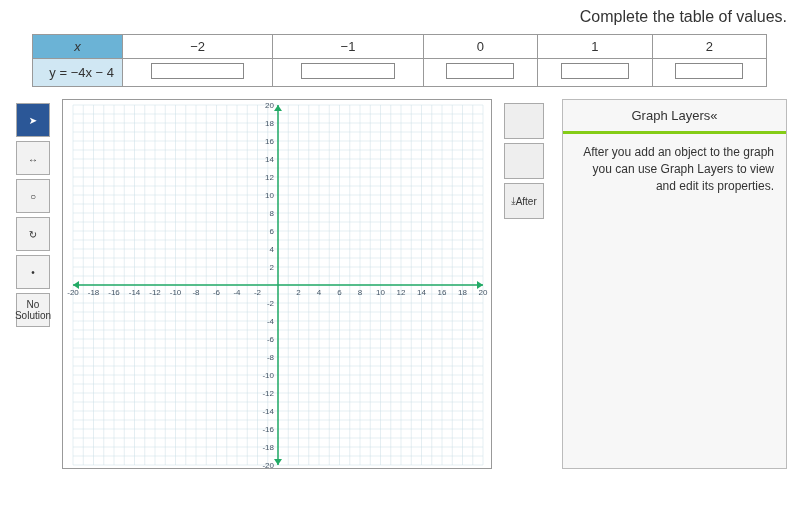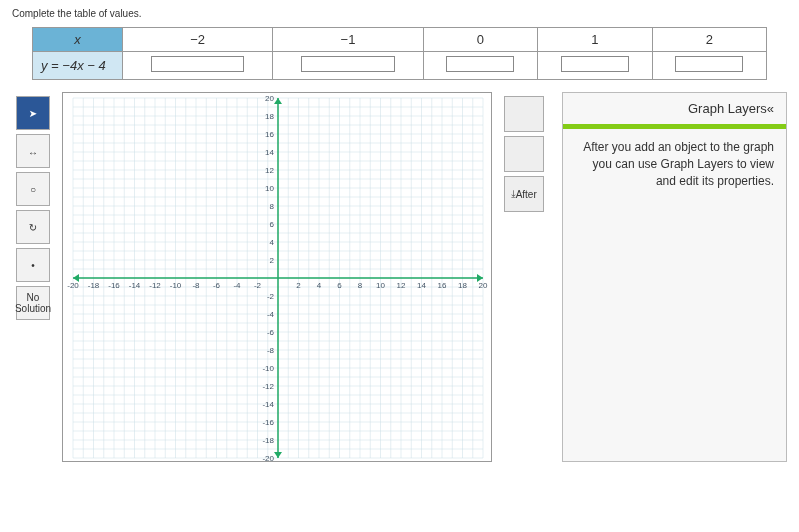--- a/index.html
+++ b/index.html
@@ -1,33 +1,33 @@
 <!DOCTYPE html>
 <html><head>
 <meta charset="utf-8">
 <style>
 * { box-sizing: border-box; margin: 0; padding: 0; }
 body { font-family: Arial, sans-serif; font-size: 13px; color: #333; background: #fff; width: 799px; }
 .container { padding: 8px 12px; }
-.instruction { font-size: 10px; margin-bottom: 8px; }
+.instruction { font-size: 16px; margin-bottom: 8px; text-align: right; }
 .table-wrap { padding: 0 20px 12px 20px; }
 table.values { border-collapse: collapse; width: 100%; }
 table.values td { border: 1px solid #999; padding: 4px 8px; text-align: center; height: 24px; }
 table.values td.hdr { background: #6bb3d6; text-align: center; font-style: italic; }
-table.values td.eq { background: #d0e7f3; text-align: left; font-style: italic; }
+table.values td.eq { background: #d0e7f3; text-align: right; }
 .input-cell { display: inline-block; width: 70%; height: 16px; border: 1px solid #888; background: #fff; }
 .plot-wrap { display: flex; gap: 8px; }
 .tools { display: flex; flex-direction: column; gap: 4px; padding: 4px; }
 .tool { width: 34px; height: 34px; border: 1px solid #aaa; background: #f2f2f2; display: flex; align-items: center; justify-content: center; font-size: 10px; text-align: center; }
 .tool.active { background: #2b5797; color: #fff; }
 .graph { width: 430px; height: 370px; border: 1px solid #999; position: relative; background: #fff; }
 .side-tools { display: flex; flex-direction: column; gap: 4px; padding: 4px; }
 .side-tool { width: 40px; height: 36px; border: 1px solid #aaa; background: #eee; display:flex; align-items:center; justify-content:center; font-size:10px;}
 .layers { border: 1px solid #bbb; background: #f7f7f7; flex: 1; margin-left: 6px; }
-.layers-hdr { display: flex; justify-content: flex-end; padding: 8px 12px; border-bottom: 5px solid #84cc16; font-size: 13px; }
+.layers-hdr { display: flex; justify-content: center; padding: 8px 12px; border-bottom: 3px solid #84cc16; font-size: 13px; }
 .layers-body { padding: 10px 12px; font-size: 12px; line-height: 1.4; text-align: right; }
 .grid line { stroke: #c8dce4; stroke-width: 0.5; }
 .axis line { stroke: #2a6; stroke-width: 1.5; }
 .tick text { font-size: 8px; fill: #456; }
 .ns { line-height: 1.1; }
 </style>
 </head>
 <body>
 
 <div class="container">

